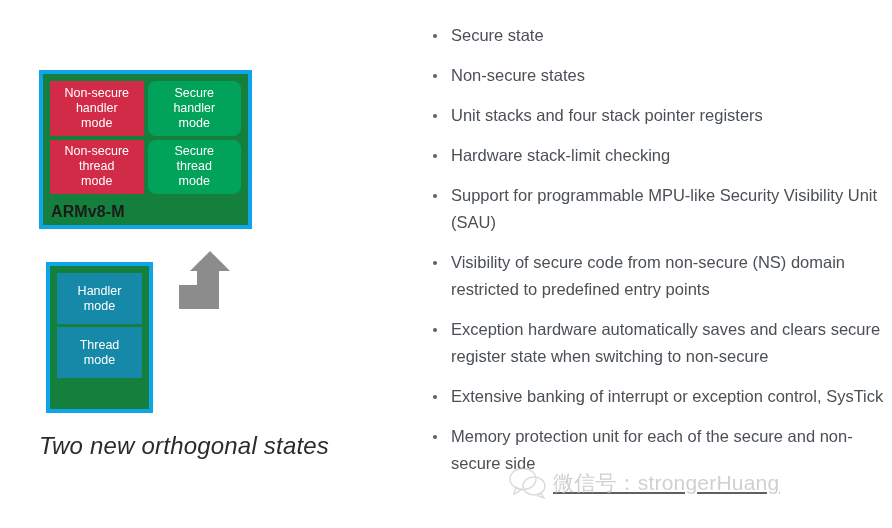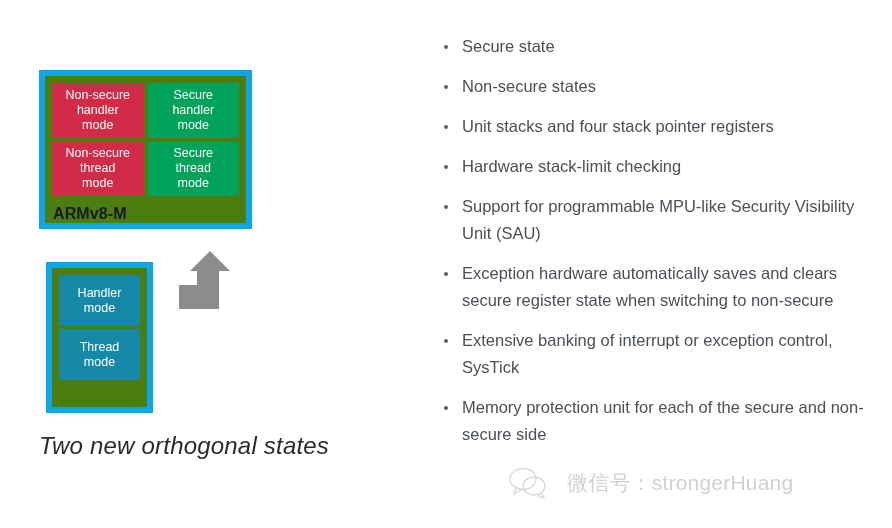--- a/index.html
+++ b/index.html
@@ -28,22 +28,22 @@
     position: absolute;
     left: 0;
     top: 0;
     width: 420px;
     height: 528px;
   }
 
   
   .arch-box {
     position: absolute;
-    background: #4d7c0f;
-    border: 6px solid #0ea5e9;
+    background: #15803d;
+    border: 4px solid #0ea5e9;
     box-sizing: border-box;
   }
   #armv8-box {
     left: 39px;
     top: 70px;
     width: 213px;
     height: 159px;
     padding: 7px 7px 0 7px;
   }
   #armv7-box {
@@ -76,21 +76,21 @@
     justify-content: center;
     color: #ffffff;
     font-size: 12.5px;
     line-height: 15px;
     text-align: center;
     font-family: "Liberation Sans", sans-serif;
   }
   .mode-cell .ln { display: block; white-space: nowrap; }
 
   .cell-nonsecure { background: #d22b47; }
-  .cell-secure    { background: #00a359; }
+  .cell-secure    { background: #00a359; border-radius: 8px; }
   .cell-teal      { background: #1789a8; }
 
   .arch-label {
     font-size: 16px;
     color: #1a1a1a;
     padding-top: 9px;
     padding-left: 1px;
     letter-spacing: 0.1px;
     font-family: "Liberation Sans", sans-serif;
     font-weight: bold;
@@ -120,21 +120,21 @@
   
   #bullet-pane {
     position: absolute;
     left: 420px;
     top: 0;
     width: 472px;
     height: 528px;
   }
   #bullet-list {
     list-style: none;
-    margin: 11px;
+    margin: 0;
     padding: 22px 4px 0 8px;
   }
   #bullet-list li {
     position: relative;
     padding-left: 23px;
     margin-bottom: 13px;
     font-size: 16.5px;
     line-height: 27px;
     color: #4a5056;
     font-family: "Liberation Sans", sans-serif;
@@ -151,23 +151,24 @@
     background: #5a6068;
   }
 
   
   #watermark {
     position: absolute;
     left: 508px;
     top: 466px;
     display: flex;
     align-items: center;
-    gap: 19px;
+    gap: 5px;
     pointer-events: none;
     opacity: 0.62;
+    text-decoration: underline;
   }
   #watermark .wm-text {
     font-size: 21px;
     color: #b4b4b4;
     font-family: "Liberation Sans", sans-serif;
     white-space: nowrap;
     letter-spacing: 0.2px;
   }
 </style>
 </head>
@@ -231,20 +232,21 @@
     <div id="caption">Two new orthogonal states</div>
   </div>
 
   <div id="bullet-pane">
     <ul id="bullet-list">
       <li>Secure state</li>
       <li>Non-secure states</li>
       <li>Unit stacks and four stack pointer registers</li>
       <li>Hardware stack-limit checking</li>
       <li>Support for programmable MPU-like Security Visibility Unit (SAU)</li>
+      <li>Visibility of secure code from non-secure (NS) domain restricted to predefined entry points</li>
       <li>Exception hardware automatically saves and clears secure register state when switching to non-secure</li>
       <li>Extensive banking of interrupt or exception control, SysTick</li>
       <li>Memory protection unit for each of the secure and non-secure side</li>
     </ul>
   </div>
 
   <div id="watermark">
     <svg width="40" height="34" viewBox="0 0 40 34">
       <ellipse cx="15" cy="13" rx="13" ry="10.5" fill="none" stroke="#c4c4c4" stroke-width="1.4"></ellipse>
       <polygon points="8,21 6,28 13,24" fill="none" stroke="#c4c4c4" stroke-width="1.4"></polygon>

